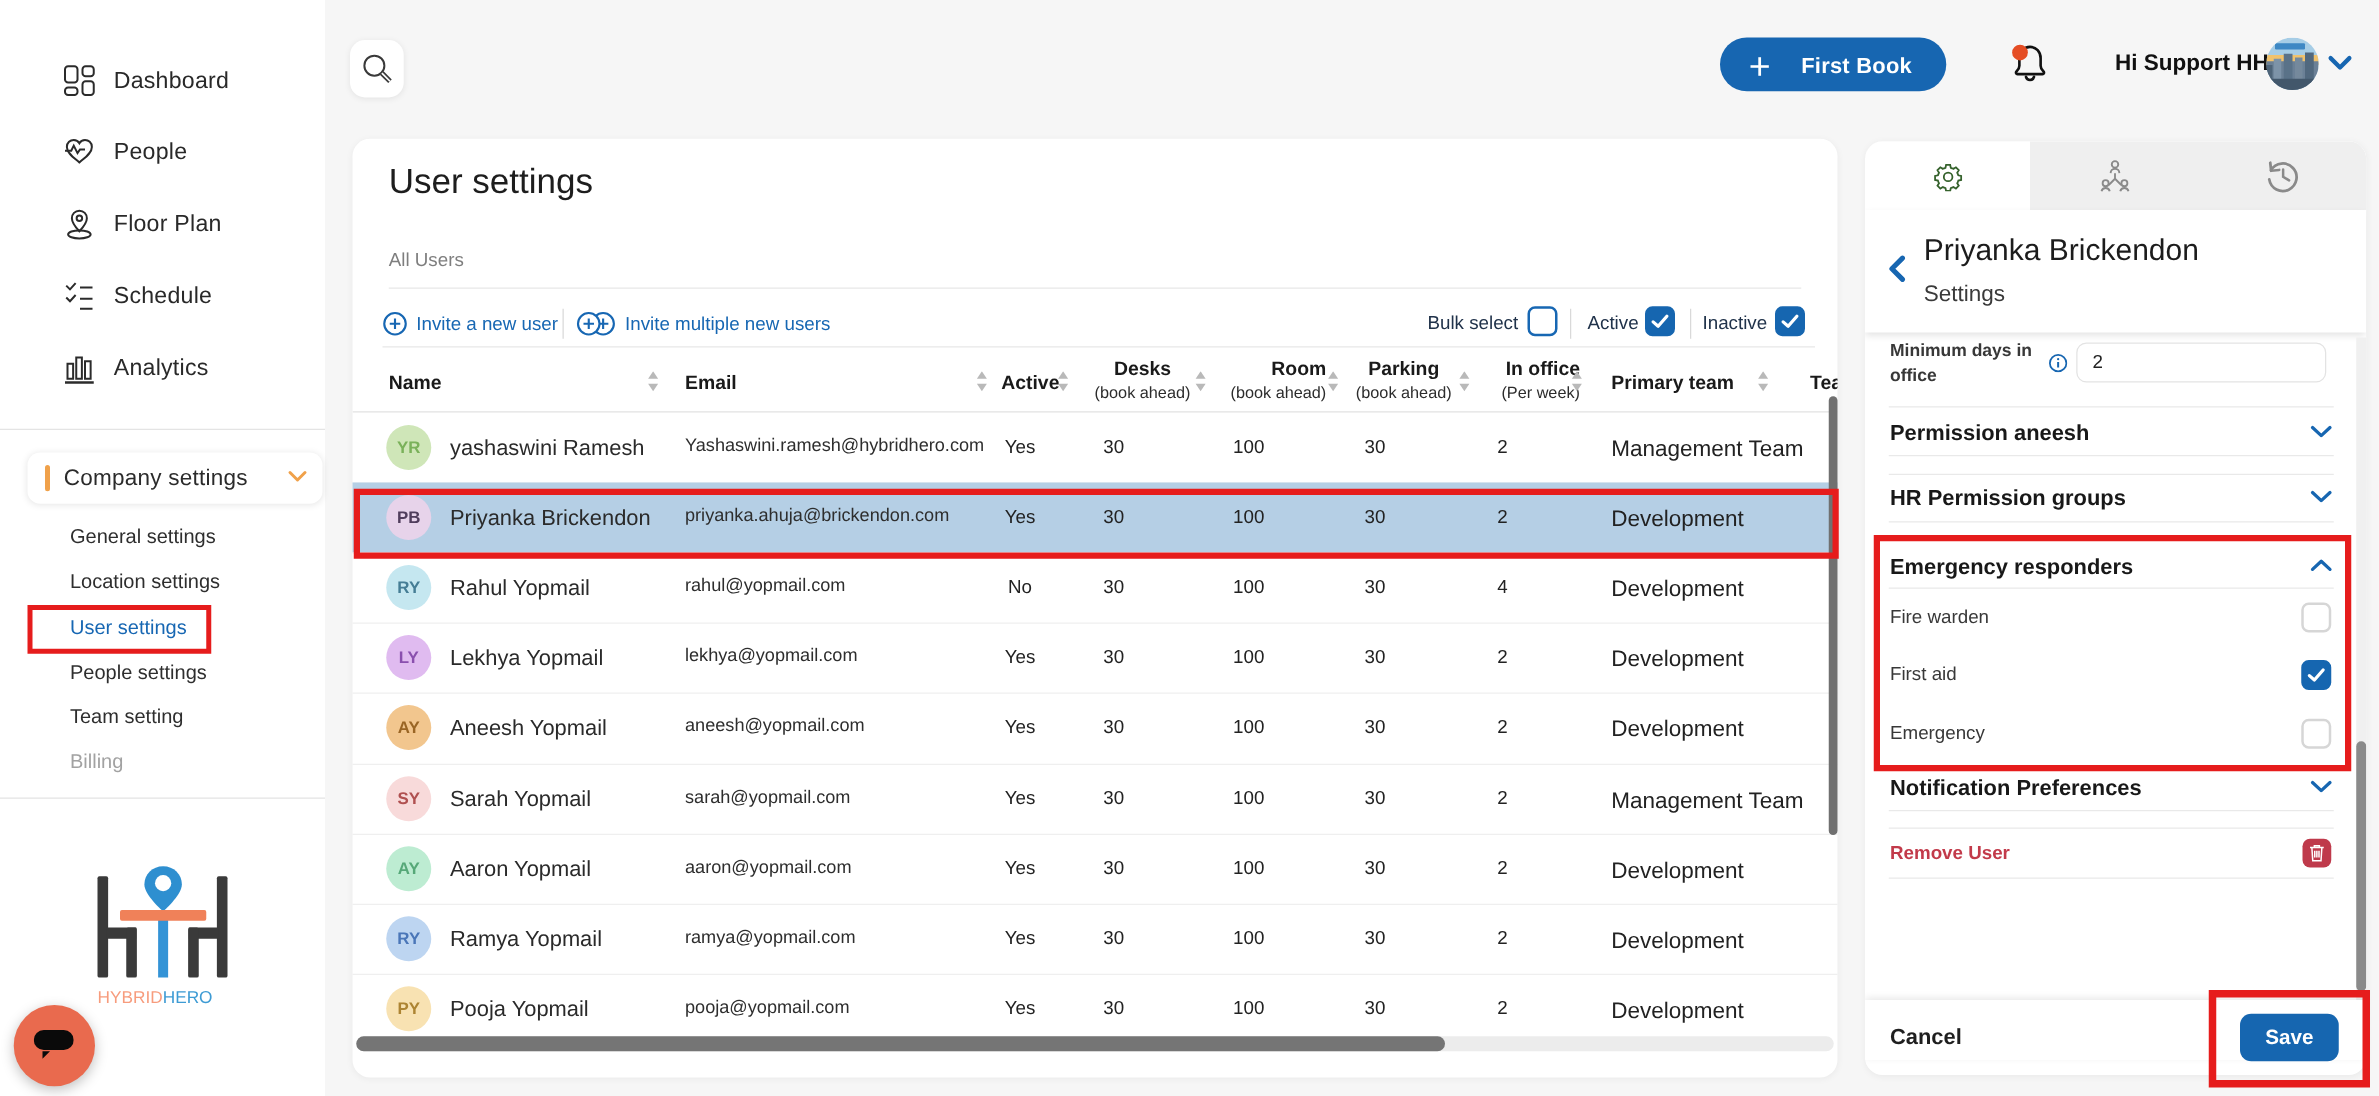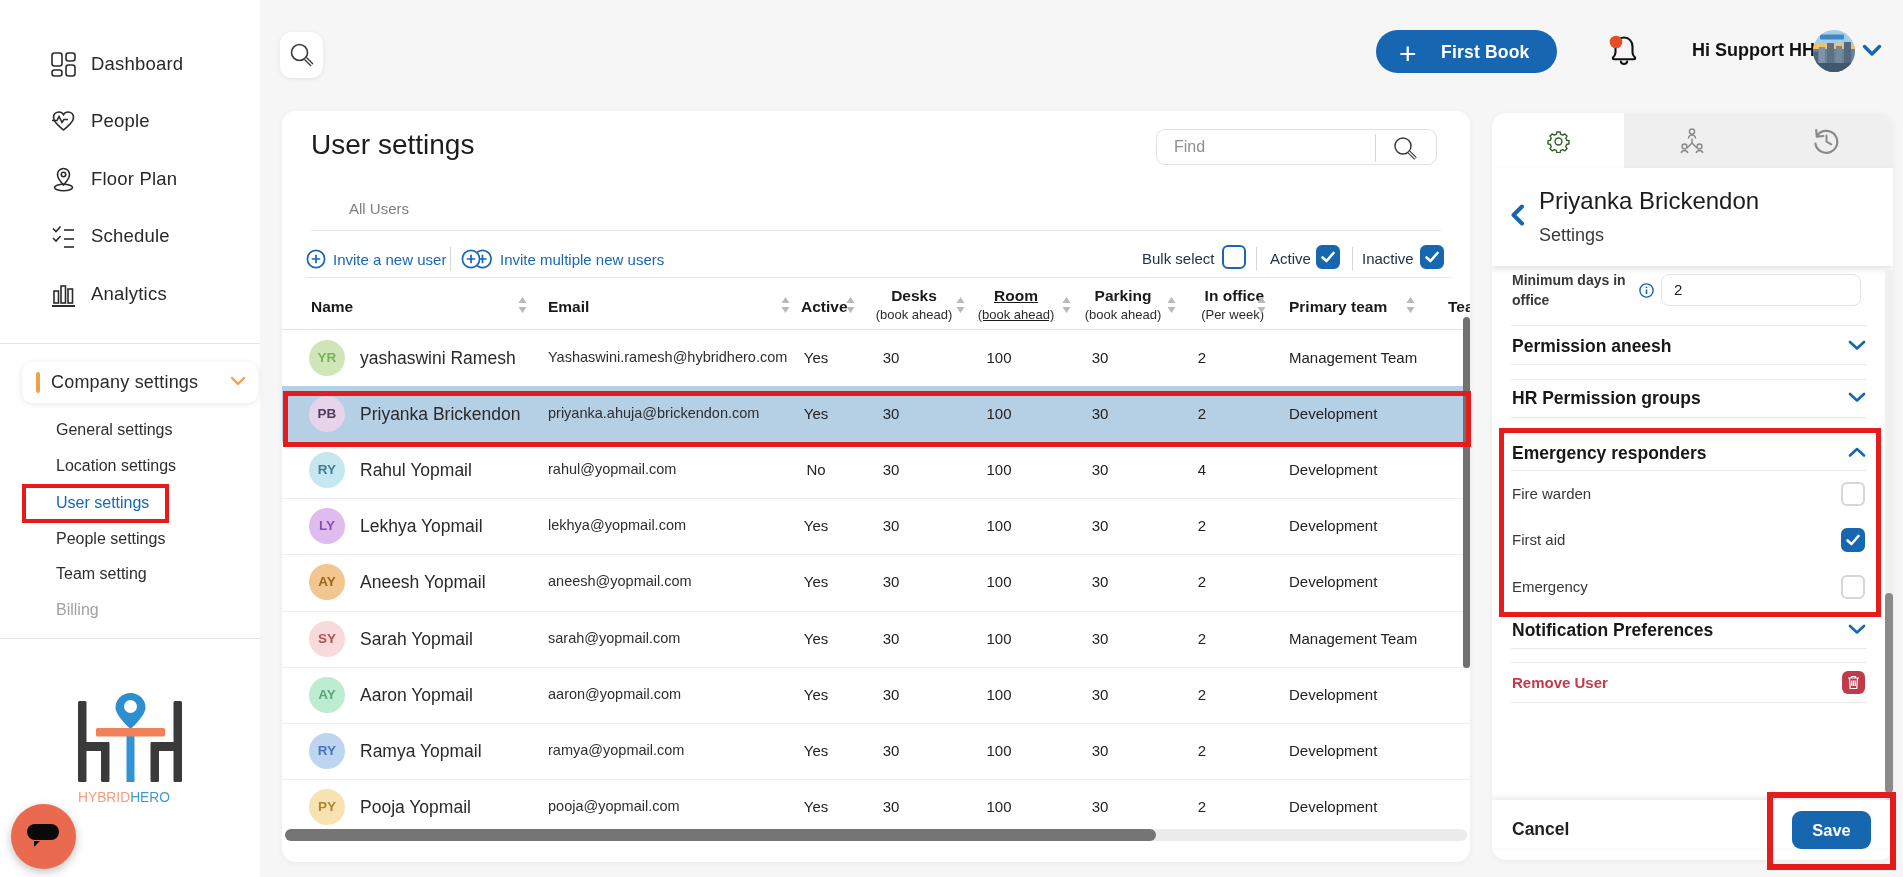--- a/index.html
+++ b/index.html
@@ -23,40 +23,40 @@
 #quickbook .qtext { position:absolute; left:65px; top:12px; font-size:17.5px; font-weight:bold; letter-spacing:0.2px; }
 #hisupport { position:absolute; left:1692px; top:40px; font-size:18px; font-weight:bold; color:#111; }
 #avatar { position:absolute; left:1813px; top:30px; width:42px; height:42px; border-radius:50%; overflow:hidden; }
 
 
 #maincard { position:absolute; left:282px; top:111px; width:1188px; height:751px; background:#fff; border-radius:14px; box-shadow:0 1px 6px rgba(0,0,0,0.05); overflow:hidden; }
 #ustitle { position:absolute; left:29px; top:18px; font-size:28px; color:#1d1d1d; }
 #findbox { position:absolute; left:874px; top:18px; width:281px; height:36px; border:1px solid #e0e0e0; border-radius:9px; background:#fff; }
 #findbox .ph { position:absolute; left:17px; top:8px; font-size:16px; color:#8f8f8f; }
 #findbox .sep { position:absolute; right:60px; top:4px; width:1px; height:28px; background:#d8d8d8; }
-#allusers { position:absolute; left:29px; top:89px; font-size:15px; color:#7e7e7e;margin-left:38px; }
+#allusers { position:absolute; left:29px; top:89px; font-size:15px; color:#7e7e7e; }
 .mdiv { position:absolute; height:1px; background:#e7e7e7; }
 #invrow { position:absolute; left:0; top:134px; width:100%; height:46px; }
 .bluelink { color:#1767b3; font-size:15px; }
 .cbox { width:24px; height:24px; border-radius:6px; display:inline-block; }
 .cbox.empty { background:#fff; border:2px solid #1767b3; }
 .cbox.light { background:#fff; border:2px solid #d6d6d6; }
 .cbox.checked { background:#1666b0; border:2px solid #1666b0; }
 .checkmark { display:block; width:100%; height:100%; }
 
 .th { position:absolute; font-size:15.5px; font-weight:bold; color:#1a1a1a; }
 .th .sub { font-size:13px; font-weight:normal; color:#2c2c2c; }
 .sorticon { position:absolute; width:9px; height:16px; }
 .row { position:absolute; left:0; width:1188px; height:56px;text-decoration:underline; }
 .rowline { position:absolute; left:0; width:1188px; height:1px; background:#efefef; }
 .avatar { position:absolute; left:27px; top:10px; width:36px; height:36px; border-radius:50%; text-align:center; line-height:36px; font-size:13.5px; font-weight:bold; }
 .cname { position:absolute; left:78px; top:18px; font-size:17.5px; color:#2a2a2a; }
 .cemail { position:absolute; left:266px; top:19px; font-size:14.5px; color:#2e2e2e; }
 .ccell { position:absolute; top:19px; font-size:15px; color:#222; text-align:center; width:60px; }
-.cteam { position:absolute; left:1007px; top:19px; font-size:15px; color:#222; }
+.cteam { position:absolute; left:1007px; top:19px; font-size:18px; color:#222; }
 
 
 #panel { position:absolute; left:1492px; top:113px; width:401px; height:747px; background:#fff; border-radius:14px; box-shadow:0 1px 6px rgba(0,0,0,0.05); overflow:hidden; }
 #tabbar { position:absolute; left:0; top:0; width:401px; height:55px; background:#efefef; border-radius:14px 14px 0 0; }
 #tabactive { position:absolute; left:0; top:0; width:132px; height:55px; background:#fff; border-radius:14px 0 0 0; }
 #pheader { position:absolute; left:0; top:55px; width:401px; height:98px; background:#fff; box-shadow:0 3px 6px rgba(0,0,0,0.12); }
 #ptitle { position:absolute; left:47px; top:19px; font-size:24px; color:#1c1c1c; }
 #psub { position:absolute; left:47px; top:57px; font-size:18px; color:#3a3a3a; }
 .pdiv { position:absolute; left:19px; width:356px; height:1px; background:#e9e9e9; }
 .sechead { position:absolute; left:20px; font-size:17.5px; font-weight:bold; color:#181818; }
@@ -187,29 +187,20 @@
     <rect y="33" width="42" height="9" fill="#42576b"></rect>
     <rect x="7" y="4.5" width="24" height="5" rx="1" fill="#3e88c4"></rect>
   </svg>
 </div>
 <svg style="position:absolute; left:1862px; top:44px;" width="20" height="13" viewBox="0 0 20 13" fill="none" stroke="#1766b1" stroke-width="3.4" stroke-linecap="round" stroke-linejoin="round">
     <path d="M2.5 2.5 L10 10 L17.5 2.5"></path>
   </svg>
 
 <div id="maincard">
   <div id="ustitle">User settings</div>
-  <div id="findbox">
-    <div class="ph">Find</div>
-    <div class="sep"></div>
-    <svg style="position:absolute; right:18px; top:5px;" width="26" height="26" viewBox="0 0 26 26" fill="none" stroke="#3a3a3a" stroke-width="1.5">
-      <circle cx="11" cy="11" r="8"></circle>
-      <path d="M17 17 L23.5 23.5" stroke-width="3.6"></path>
-      <path d="M17 17 L23.5 23.5" stroke="#fff" stroke-width="1.2"></path>
-    </svg>
-  </div>
   <div id="allusers">All Users</div>
   <div class="mdiv" style="left:29px; top:119px; width:1130px;"></div>
 
   <div id="invrow">
     <svg style="position:absolute; left:24px; top:4px;" width="20" height="20" viewBox="0 0 20 20" fill="none" stroke="#1767b3" stroke-width="1.7">
         <circle cx="10" cy="10" r="8.6"></circle>
         <path d="M10 5.8 V14.2 M5.8 10 H14.2"></path>
       </svg>
     <div class="bluelink" style="position:absolute; left:51px; top:6px;">Invite a new user</div>
     <div style="position:absolute; left:168px; top:2px; width:1px; height:24px; background:#d9d9d9;"></div>
@@ -237,21 +228,21 @@
           <path d="M4.5 10.5 L8.5 14 L15.5 6"></path>
         </svg>
       </div>
   </div>
   <div class="mdiv" style="left:24px; top:166px; width:1146px;"></div>
 
   <div class="th" style="left:29px; top:187px;">Name</div>
   <div class="th" style="left:266px; top:187px;">Email</div>
   <div class="th" style="left:519px; top:187px;">Active</div>
   <div class="th" style="left:587px; top:176px; width:90px; text-align:center;">Desks<br><span class="sub">(book ahead)</span></div>
-  <div class="th" style="left:689px; top:176px; width:90px; text-align:center;text-decoration:underline;">Room<br><span class="sub">(book ahead)</span></div>
+  <div class="th" style="left:689px; top:176px; width:90px; text-align:right;">Room<br><span class="sub">(book ahead)</span></div>
   <div class="th" style="left:796px; top:176px; width:90px; text-align:center;">Parking<br><span class="sub">(book ahead)</span></div>
   <div class="th" style="left:892px; top:176px; width:90px; text-align:right;">In office<br><span class="sub">(Per week)</span></div>
   <div class="th" style="left:1007px; top:187px;">Primary team</div>
   <div class="th" style="left:1166px; top:187px;">Team</div>
   <div class="mdiv" style="left:0px; top:218px; width:1188px; background:#e2e2e2;"></div>
 
 </div>
 
 <div class="row" style="left:282px; top:329.5px;">
     <div class="avatar" style="background:#cfe6b8; color:#7ab15a;">YR</div>

